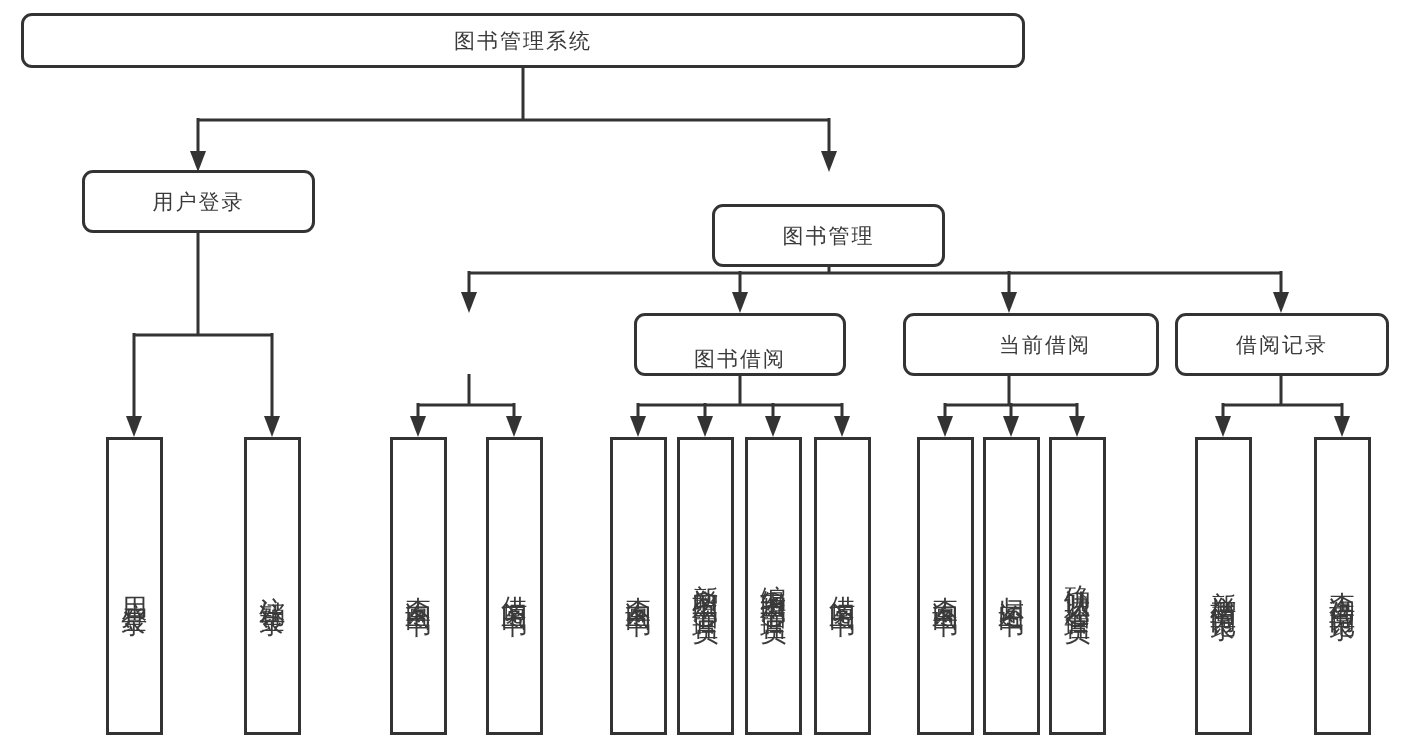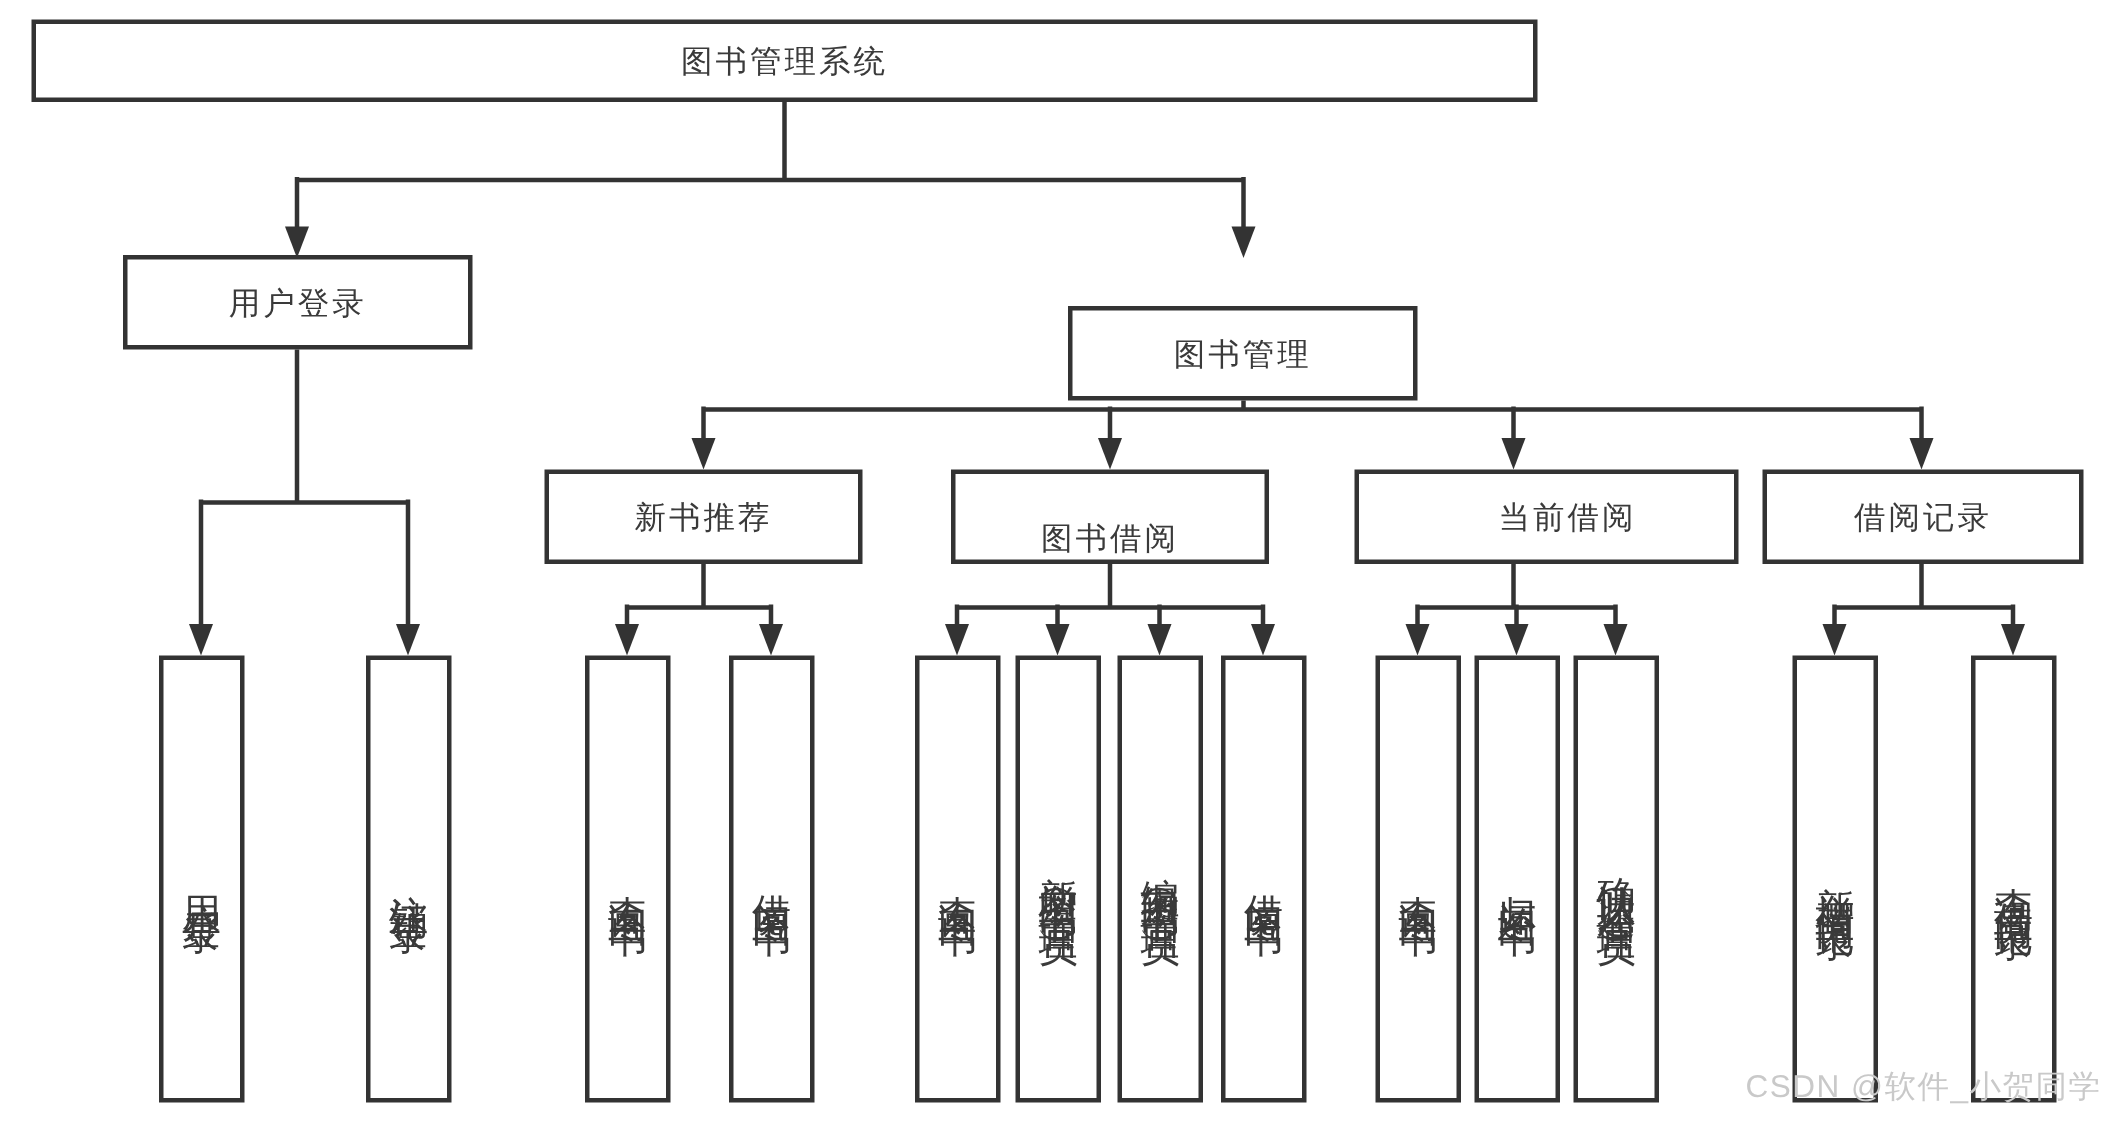--- a/index.html
+++ b/index.html
@@ -18,21 +18,21 @@
   }
   .wires{position:absolute;left:0;top:0;width:1405px;height:747px;}
   .node{
     position:absolute;
     box-sizing:border-box;
     border:3px solid var(--line);
     background:#fff;
     display:flex;align-items:center;justify-content:center;
     color:var(--text);
   }
-  .hnode{font-size:21px;letter-spacing:2px;}
+  .hnode{font-size:21px;letter-spacing:2px;border-radius:11px;}
   .root{font-size:21px;}
   .vnode{width:57px;height:298px;top:437px;}
   .vnode .vtext{
     writing-mode:vertical-rl;
     text-orientation:mixed;
     font-size:26px;
     letter-spacing:5px;
     line-height:1.1;
     color:var(--text);
     white-space:nowrap;
@@ -101,23 +101,20 @@
     <span>图书管理系统</span>
   </div>
 
   <div class="node hnode" style="left:82px;top:170px;width:233px;height:63px;">
     <span>用户登录</span>
   </div>
   <div class="node hnode" style="left:712px;top:170px;width:233px;height:63px;margin-top:34px;">
     <span>图书管理</span>
   </div>
 
-  <div class="node hnode" style="left:363px;top:313px;width:212px;height:63px;">
-    <span>新书推荐</span>
-  </div>
   <div class="node hnode" style="left:634px;top:313px;width:212px;height:63px;align-items:flex-end;">
     <span>图书借阅</span>
   </div>
   <div class="node hnode" style="left:903px;top:313px;width:256px;height:63px;padding-left:28px;">
     <span>当前借阅</span>
   </div>
   <div class="node hnode" style="left:1175px;top:313px;width:214px;height:63px;">
     <span>借阅记录</span>
   </div>
 
@@ -158,15 +155,14 @@
     <span class="vtext">确认归还（管理员）</span>
   </div>
 
   <div class="node vnode" style="left:1195px;">
     <span class="vtext">新增借阅记录</span>
   </div>
   <div class="node vnode" style="left:1314px;">
     <span class="vtext">查询借阅记录</span>
   </div>
 
-  <div class="watermark">CSDN @软件_小贺同学</div>
 
 </div>
 
 </body></html>

